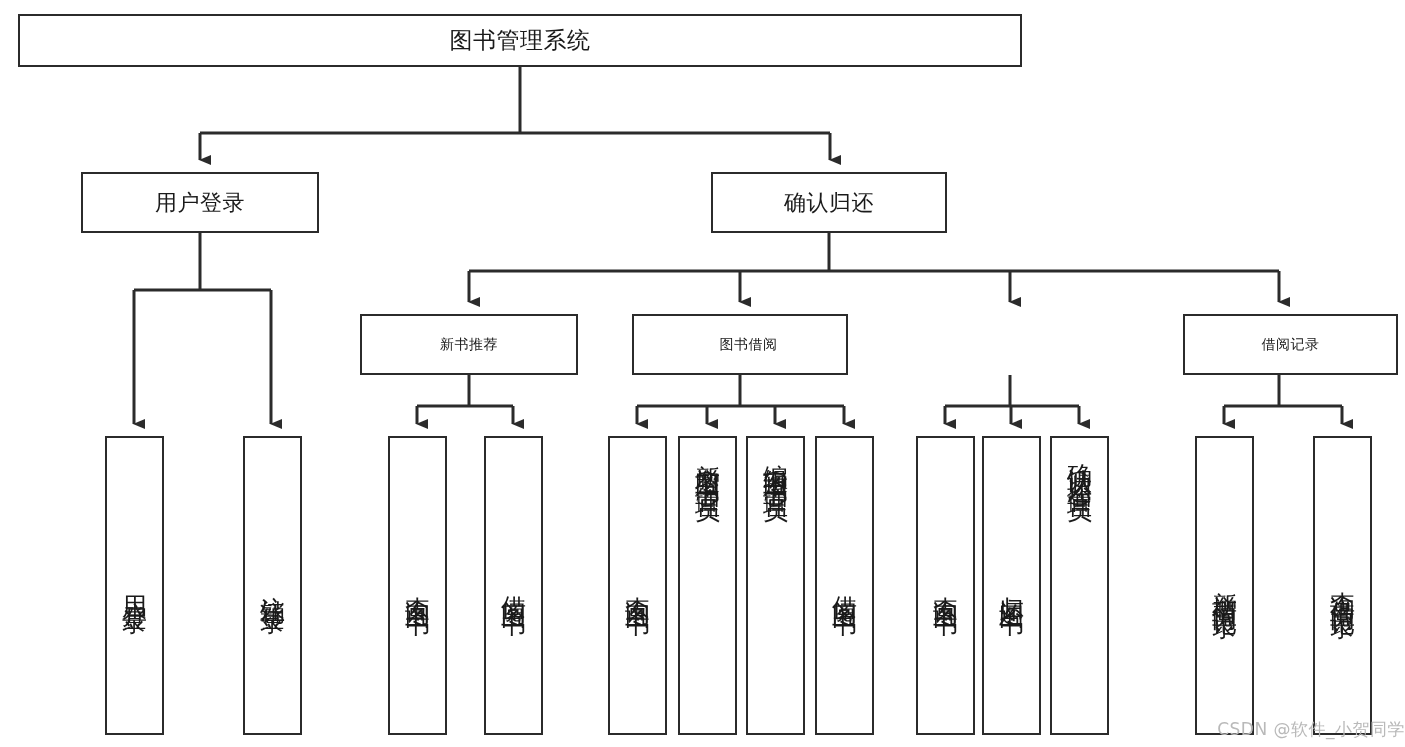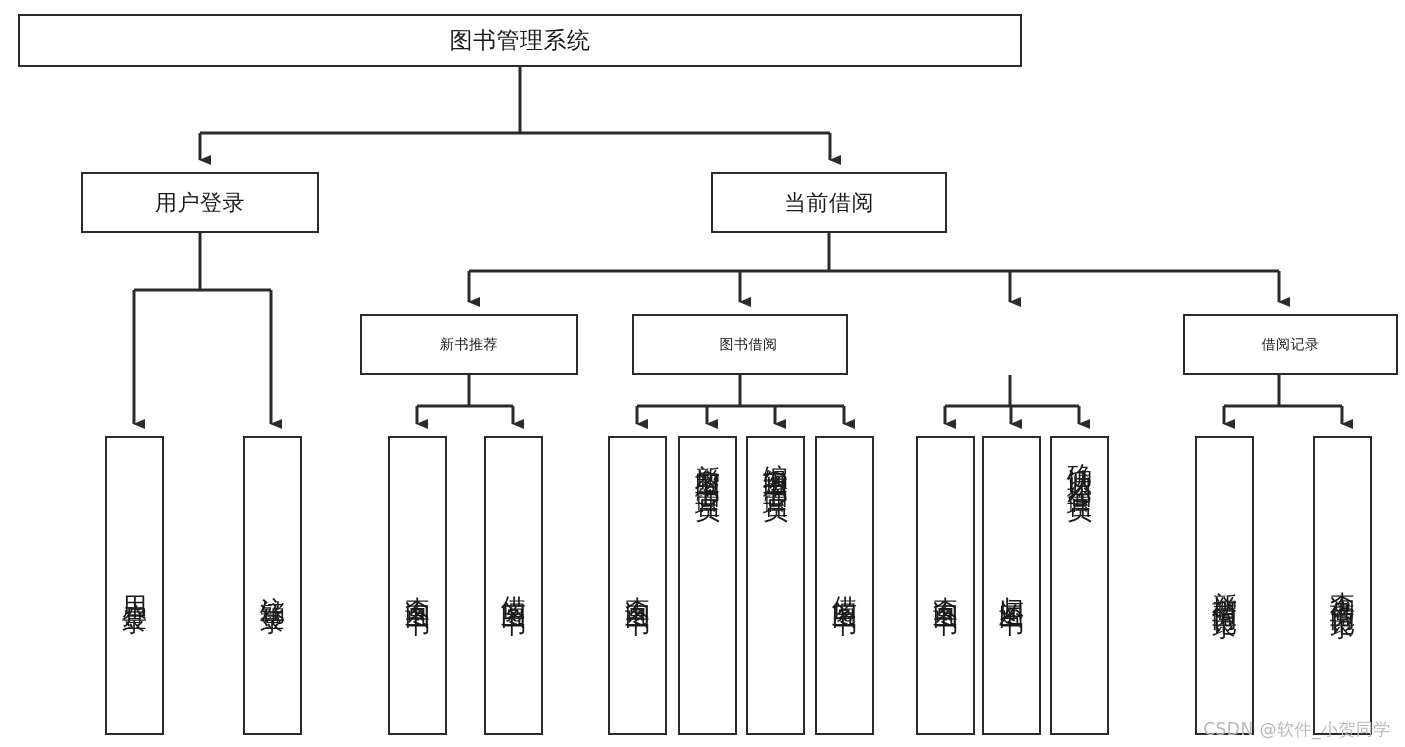--- a/index.html
+++ b/index.html
@@ -96,21 +96,21 @@
   .lf-c3 { left: 746px; }
   .lf-c4 { left: 815px; }
   .lf-d1 { left: 916px; }
   .lf-d2 { left: 982px; }
   .lf-d3 { left: 1050px; }
   .lf-e1 { left: 1195px; }
   .lf-e2 { left: 1313px; }
 
   .watermark {
     position: absolute;
-    right: 14px;
+    right: 0;
     bottom: 6px;
     font-size: 17px;
     color: #b9b9b9;
     letter-spacing: 0.5px;
     white-space: nowrap;
   }
 </style>
 </head>
 <body>
 
@@ -167,21 +167,21 @@
   </svg>
 
   <div class="node root">
     <span class="label">图书管理系统</span>
   </div>
 
   <div class="node lvl1 n-user-login">
     <span class="label">用户登录</span>
   </div>
   <div class="node lvl1 n-book-manage">
-    <span class="label">当前借阅</span>
+    <span class="label">确认归还</span>
   </div>
 
   <div class="node lvl2 n-new-book">
     <span class="label">新书推荐</span>
   </div>
   <div class="node lvl2 n-book-borrow">
     <span class="label">图书借阅</span>
   </div>
   <div class="node lvl2 n-borrow-log">
     <span class="label">借阅记录</span>

